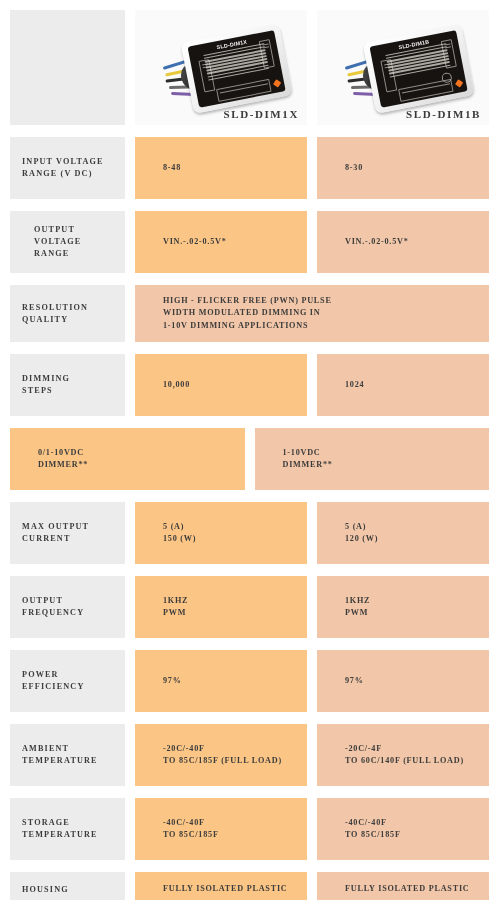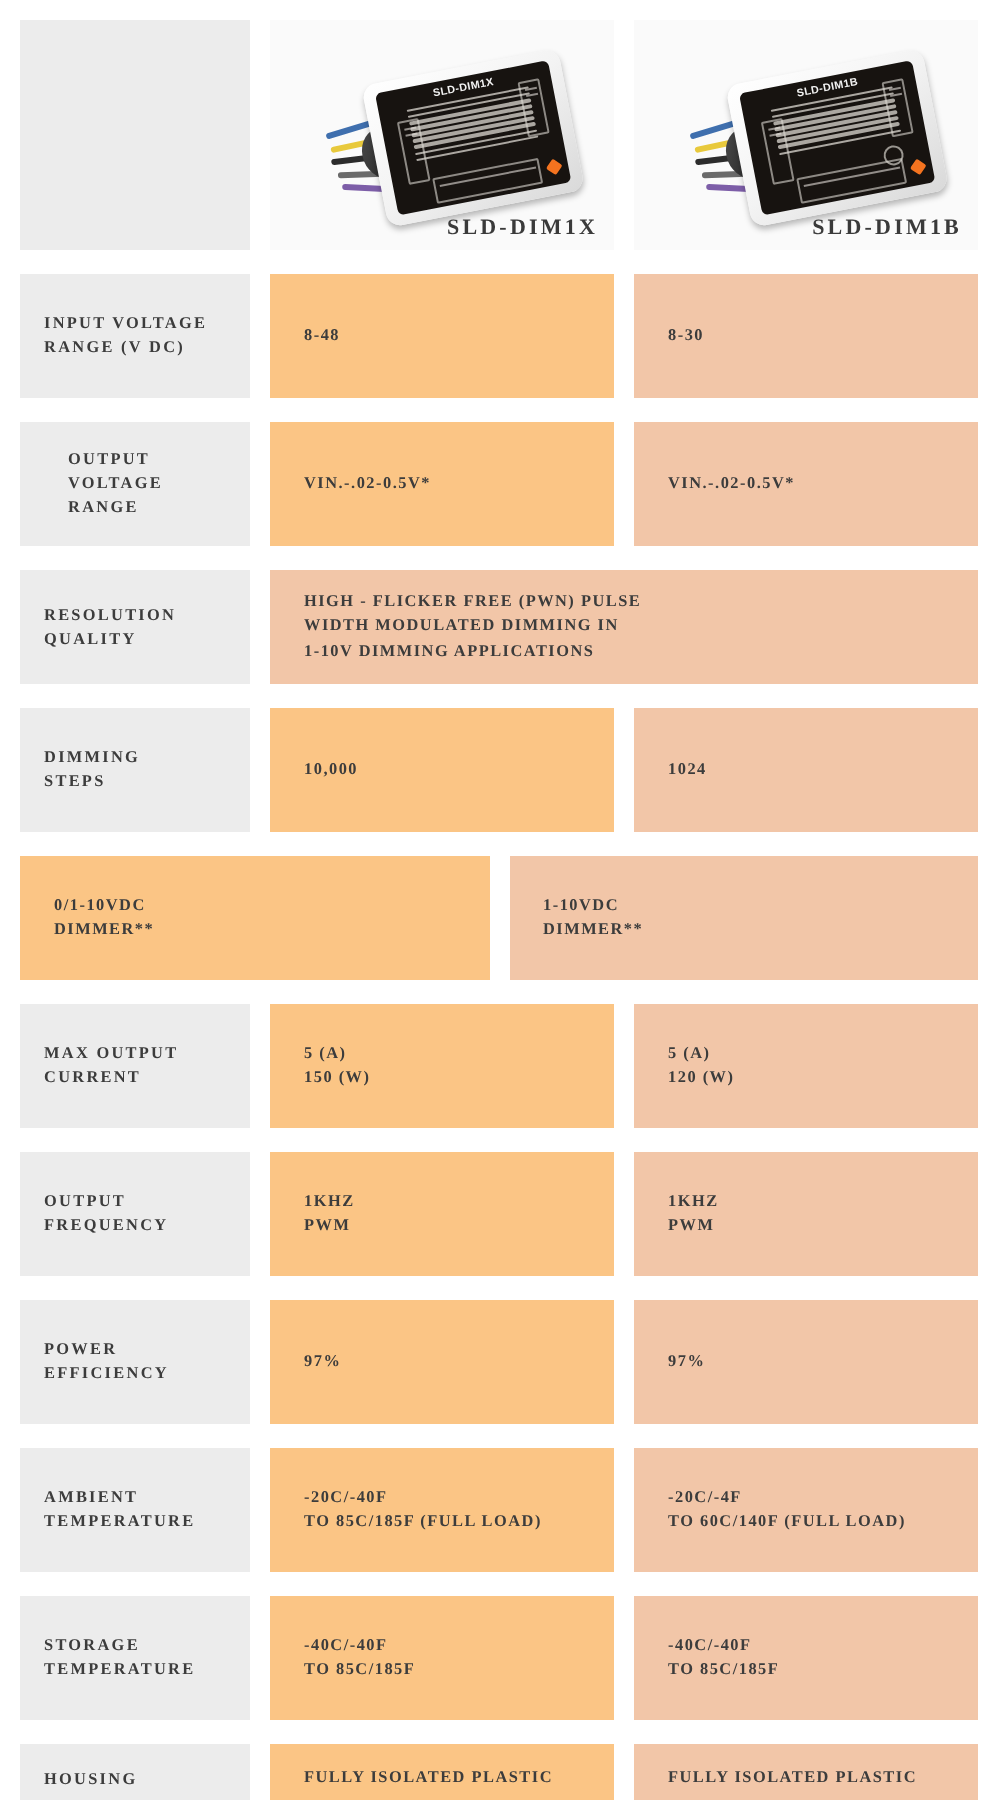--- a/index.html
+++ b/index.html
@@ -198,21 +198,21 @@
     font-weight: 700;
     letter-spacing: 1.15px;
     line-height: 1.45;
     color: #3c3c3c;
     text-transform: uppercase;
   }
   .cell-val {
     flex: 1 1 0;
     display: flex;
     align-items: center;
-    padding-left: 17px;
+    padding-left: 28px;
     box-sizing: border-box;
   }
   .cell-val.col-a { background: #fbc585; }
   .cell-val.col-b { background: #f2c6a8; }
   .cell-val span {
     font-family: "Liberation Serif", "DejaVu Serif", serif;
     font-size: 8.2px;
     font-weight: 700;
     letter-spacing: 0.75px;
     line-height: 1.5;

